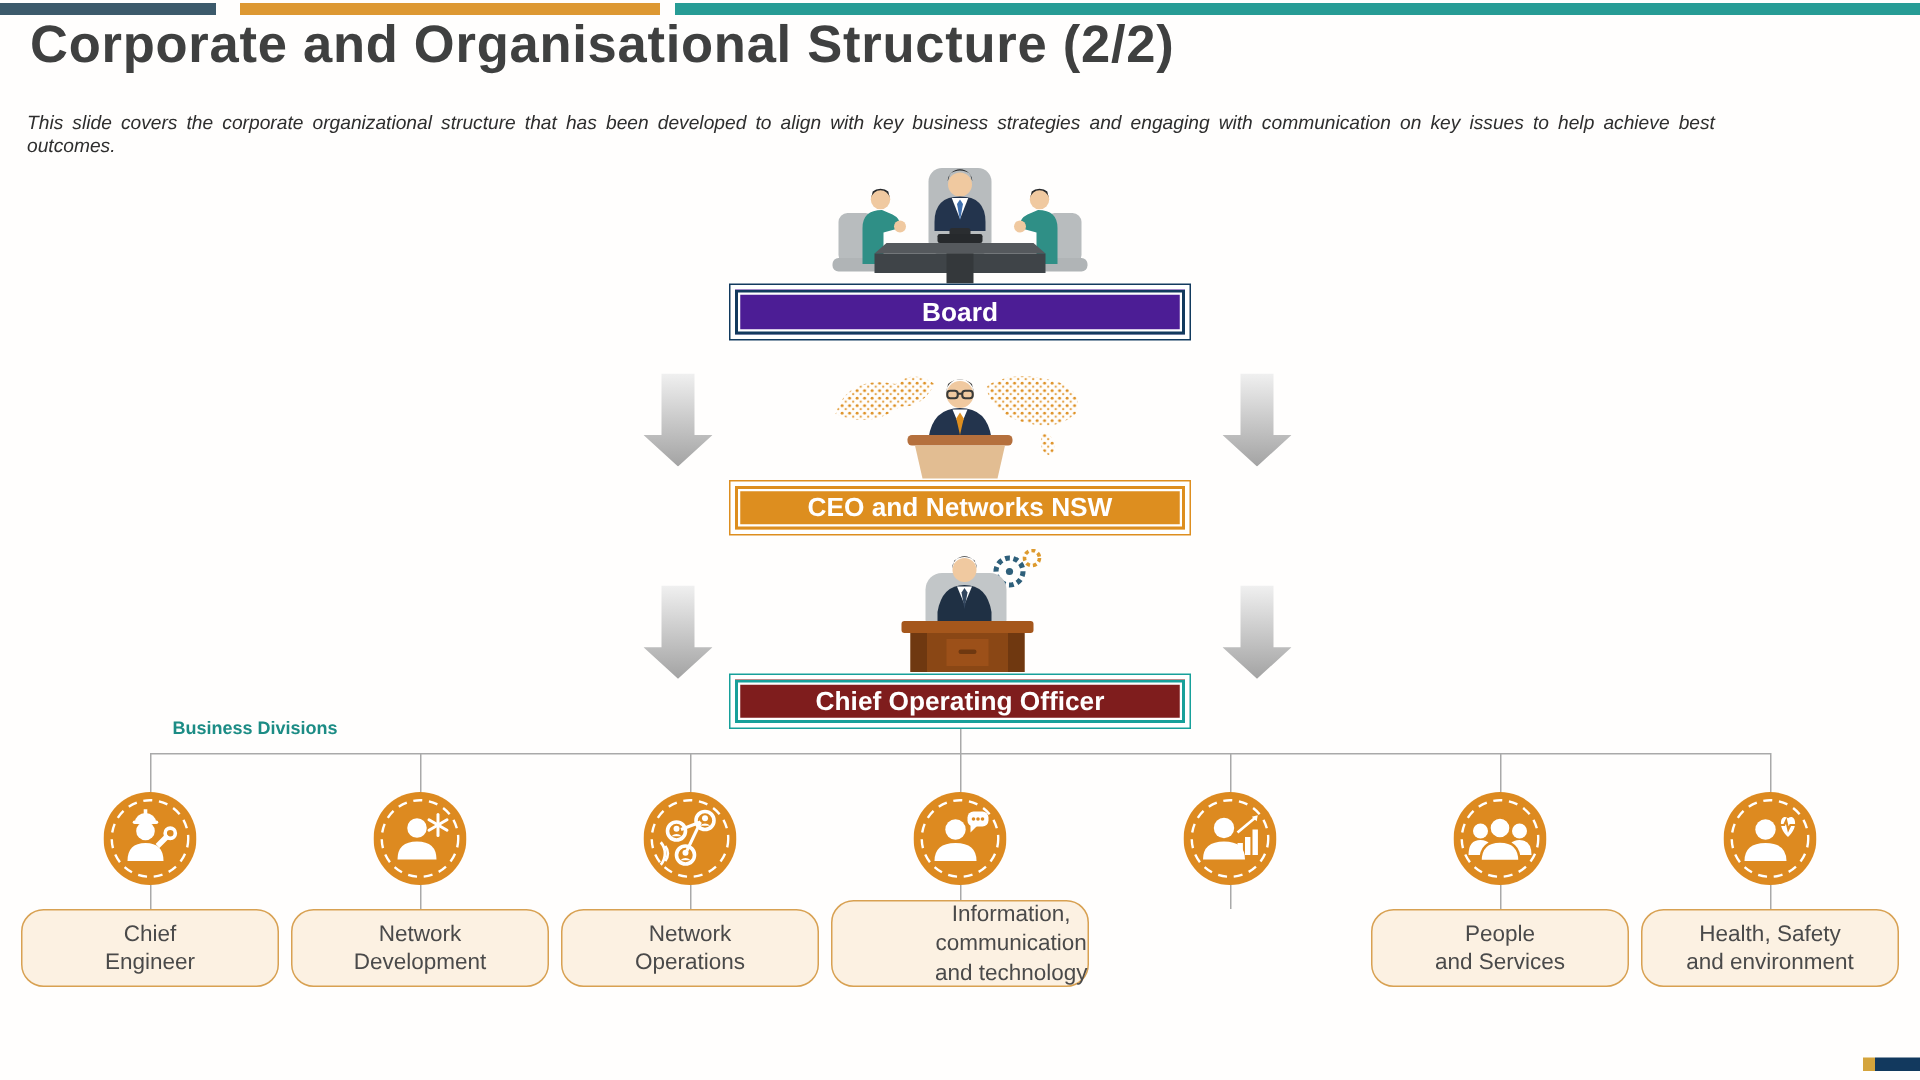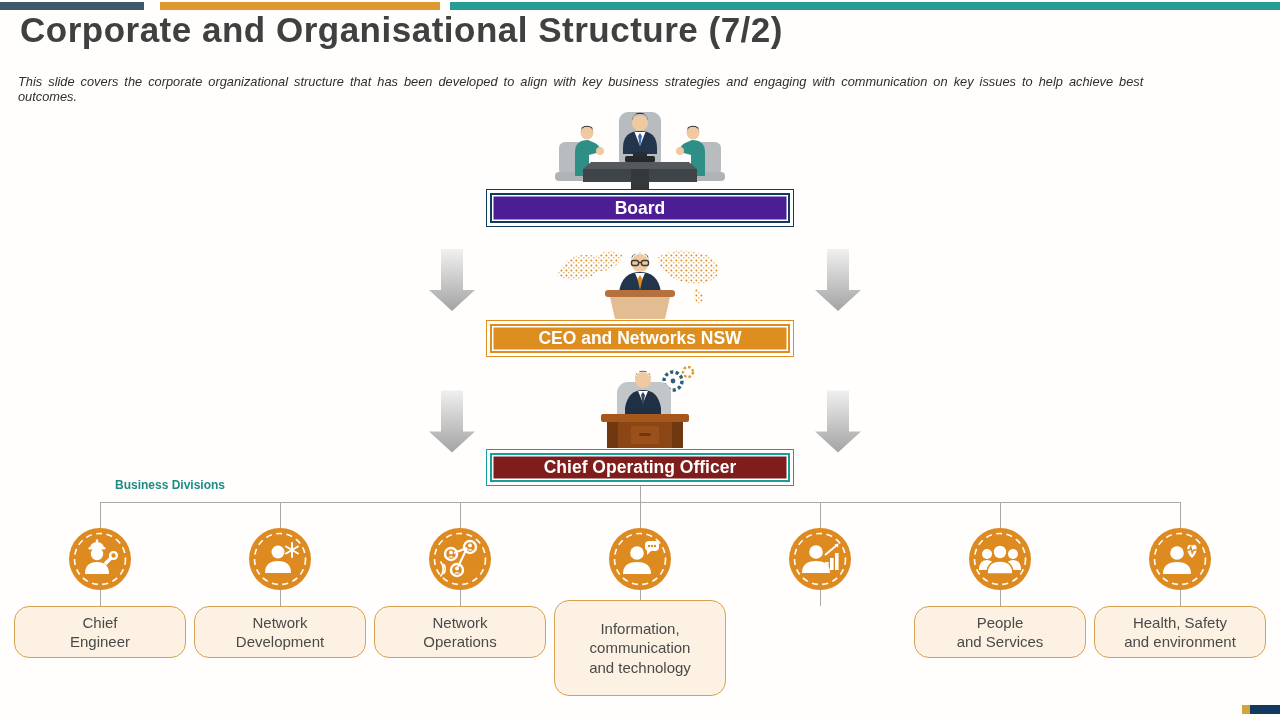--- a/index.html
+++ b/index.html
@@ -58,21 +58,21 @@
   .conn-h{left:100px;top:502px;width:1080px;height:1px;}
   .conn-stub{left:640px;top:486px;width:1px;height:16px;}
   .conn-v{top:502px;width:1px;height:104px;}
 
   .div-icon{position:absolute;top:528px;width:62px;height:62px;}
   .division-box{
     position:absolute;top:606px;width:172px;height:52px;box-sizing:border-box;
     background:#fcf1e2;border:1.5px solid #d8a152;border-radius:15px;
     display:flex;align-items:center;justify-content:center;text-align:center;
   }
-  .division-box.tall{top:600px;height:96px;}
+  .division-box.tall{top:600px;height:58px;justify-content:flex-end;}
   .division-label{
     font-size:15px;color:#4a4a4a;line-height:1.28;white-space:pre-line;
   }
 
   .corner-gold{position:absolute;left:1242px;top:705px;width:8px;height:9px;background:#d4a43c;}
   .corner-navy{position:absolute;left:1250px;top:705px;width:30px;height:9px;background:#12395e;}
 </style>
 </head>
 <body>
 
@@ -88,21 +88,21 @@
     </pattern>
   </defs>
 </svg>
 
 <div class="slide">
 
   <div class="topbar-seg seg-dark"></div>
   <div class="topbar-seg seg-orange"></div>
   <div class="topbar-seg seg-teal"></div>
 
-  <h1 class="title">Corporate and Organisational Structure (7/2)</h1>
+  <h1 class="title">Corporate and Organisational Structure (2/2)</h1>
   <p class="subtitle">This slide covers the corporate organizational  structure  that has been developed  to align with  key business strategies and engaging  with  communication on key issues to help achieve  best outcomes.</p>
 
   <div class="figure fig-board">
     <svg viewBox="0 0 190 84" width="190" height="84">
       <rect x="74" y="6" width="42" height="58" rx="9" fill="#b8bcbe"></rect>
       <circle cx="95" cy="17" r="8" fill="#f0c9a0"></circle>
       <path d="M86.8 15 a8.2 8.2 0 0 1 16.4 0 l-1.5 -5 a8.5 6 0 0 0 -13.4 0 Z" fill="#26282a"></path>
       <path d="M78 42 Q78 25 95 25 Q112 25 112 42 L112 48 L78 48 Z" fill="#23344d"></path>
       <polygon points="95,26 89.5,26 95,40 100.5,26" fill="#fff"></polygon>
       <polygon points="95,27 93,30 95,41 97,30" fill="#3f6fae"></polygon>

